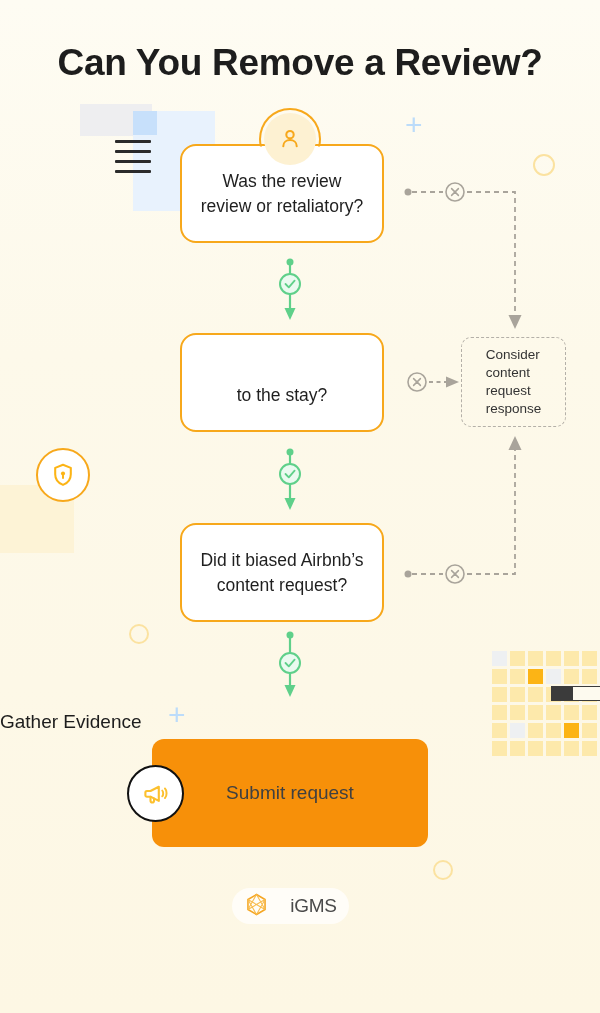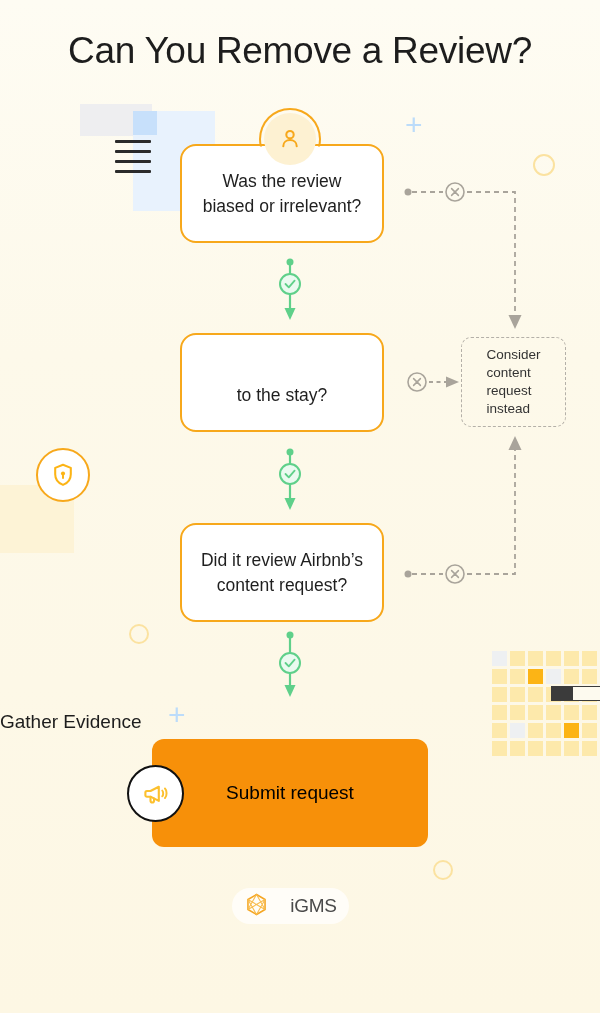--- a/index.html
+++ b/index.html
@@ -122,25 +122,25 @@
     width: 42px; height: 15px;
     background: #fdfaef;
     border: 1.5px solid #3b3b3b;
     box-sizing: border-box;
     z-index: 2;
   }
 
   
   .title {
     position: absolute;
-    left: 0; top: 30px;
+    left: 0; top: 42px;
     width: 600px;
     text-align: center;
     font-size: 37px;
-    font-weight: 400;
+    font-weight: 700;
     color: #1d1d1d;
     letter-spacing: -0.3px;
   }
 
   
   .node {
     position: absolute;
     width: 204px;
     background: #ffffff;
     border: 2.5px solid #f7a81b;
@@ -226,21 +226,21 @@
     font-size: 19px;
     color: #1d1d1d;
   }
   .submit-btn {
     position: absolute;
     left: 152px; top: 739px;
     width: 276px; height: 108px;
     background: #f79009;
     border: none;
     border-radius: 12px;
-    color: #000000;
+    color: #404040;
     font-size: 19px;
     font-family: "Liberation Sans", sans-serif;
     cursor: pointer;
     z-index: 5;
     display: flex;
     align-items: center;
     justify-content: center;
   }
 
   
@@ -373,52 +373,52 @@
     <path d="M412 574 H443" stroke="#a9a49b" stroke-width="1.8" stroke-dasharray="5 4" fill="none"></path>
     <path d="M467 574 H515 V450" stroke="#a9a49b" stroke-width="1.8" stroke-dasharray="5 4" fill="none"></path>
     <polygon points="515,436 508.5,450 521.5,450" fill="#a9a49b"></polygon>
     <circle cx="455" cy="574" r="9" fill="none" stroke="#a9a49b" stroke-width="1.6"></circle>
     <path d="M451.6 570.6 L458.4 577.4 M458.4 570.6 L451.6 577.4" stroke="#a9a49b" stroke-width="1.5" stroke-linecap="round"></path>
   </svg>
 
   <div class="node node-1">
     <span>
       <span>Was the review</span><br>
-      <span>biased or irrelevant?</span>
+      <span>review or retaliatory?</span>
     </span>
   </div>
   <div class="avatar-arc"></div>
   <div class="notch-mask"></div>
   <div class="avatar-badge">
     <svg width="26" height="26" viewBox="0 0 24 24" fill="none" aria-hidden="true">
       <circle cx="12" cy="8" r="3.4" stroke="#f7a81b" stroke-width="1.9"></circle>
       <path d="M5.8 18.6c0-3.4 2.8-5.6 6.2-5.6s6.2 2.2 6.2 5.6" stroke="#f7a81b" stroke-width="1.9" stroke-linecap="round" fill="none"></path>
     </svg>
   </div>
 
   <div class="node node-2">
     <span>
       <br>
       <span>to the stay?</span>
     </span>
   </div>
 
   <div class="node node-3">
     <span>
-      <span>Did it review Airbnb’s</span><br>
+      <span>Did it biased Airbnb’s</span><br>
       <span>content request?</span>
     </span>
   </div>
 
   <div class="alt-box">
     <span>
       <span>Consider</span><br>
       <span>content</span><br>
       <span>request</span><br>
-      <span>instead</span>
+      <span>response</span>
     </span>
   </div>
 
   <div class="gather-label">Gather Evidence</div>
 
   <button class="submit-btn">
     <span>Submit request</span>
   </button>
 
   <div class="badge-circle mega-badge">

